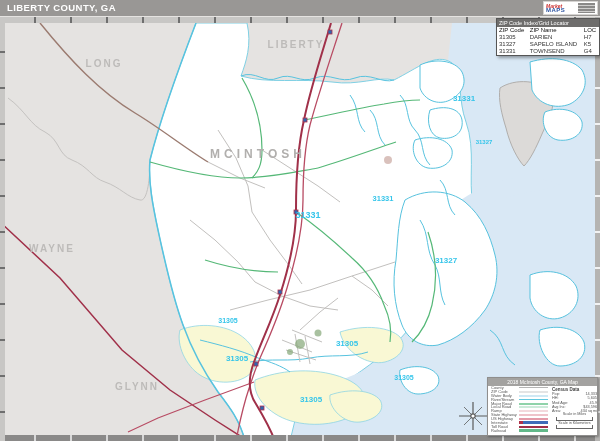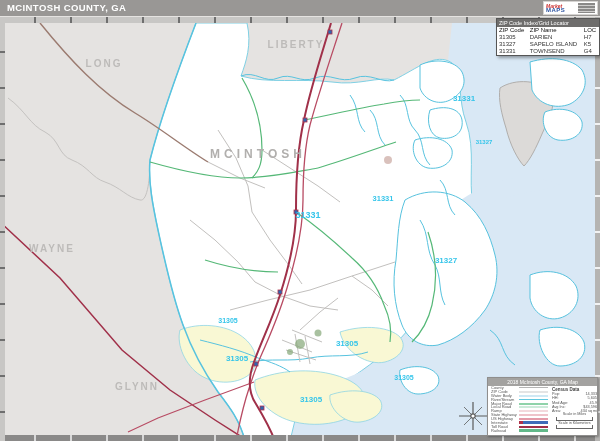--- a/index.html
+++ b/index.html
@@ -202,21 +202,21 @@
     <circle cx="473" cy="416" r="2.2" fill="#ffffff"></circle>
   </g>
 </svg>
 
 <div id="ruler-top" class="abs ruler"></div>
 <div id="ruler-bottom" class="abs ruler"></div>
 <div id="ruler-left" class="abs ruler"></div>
 <div id="ruler-right" class="abs ruler"></div>
 
 <div id="titlebar" class="abs">
-  <div id="title-text" class="abs">MCINTOSH COUNTY, GA</div>
+  <div id="title-text" class="abs">LIBERTY COUNTY, GA</div>
 </div>
 
 <div id="logo" class="abs">
   <div class="brand">
     <span class="b1">Market</span>
     <span class="b2">MAPS</span>
   </div>
   <div class="txtblock"></div>
 </div>
 

